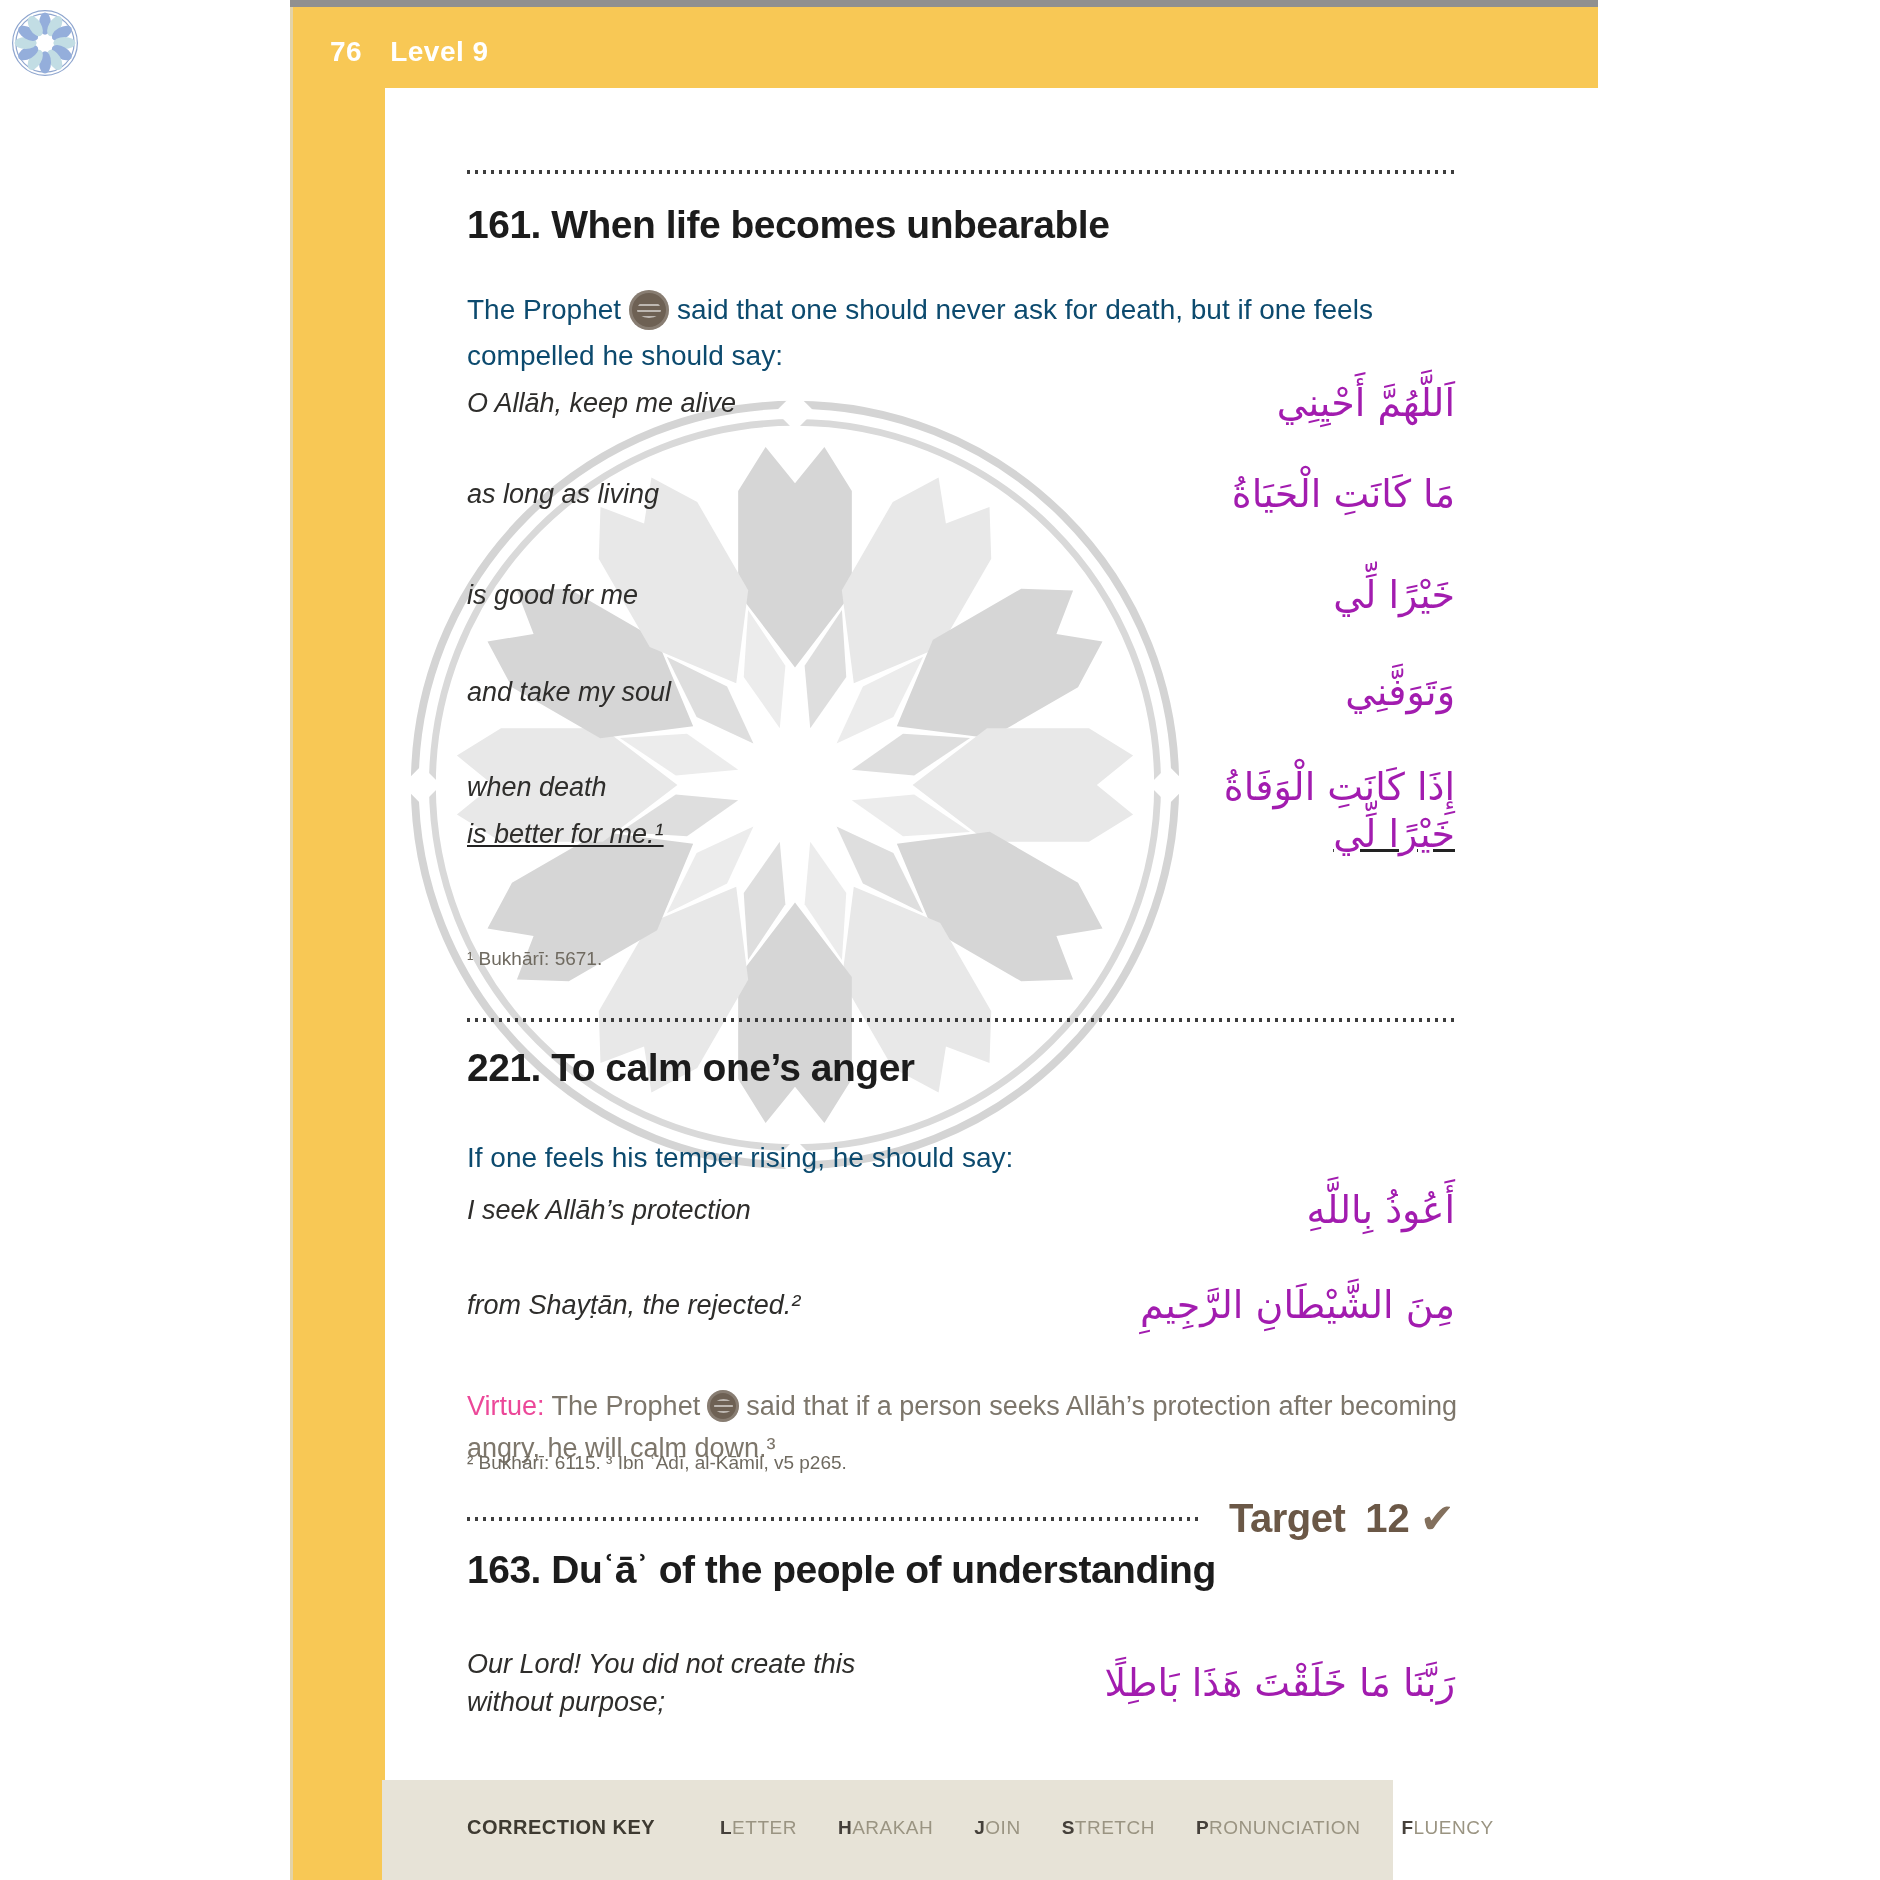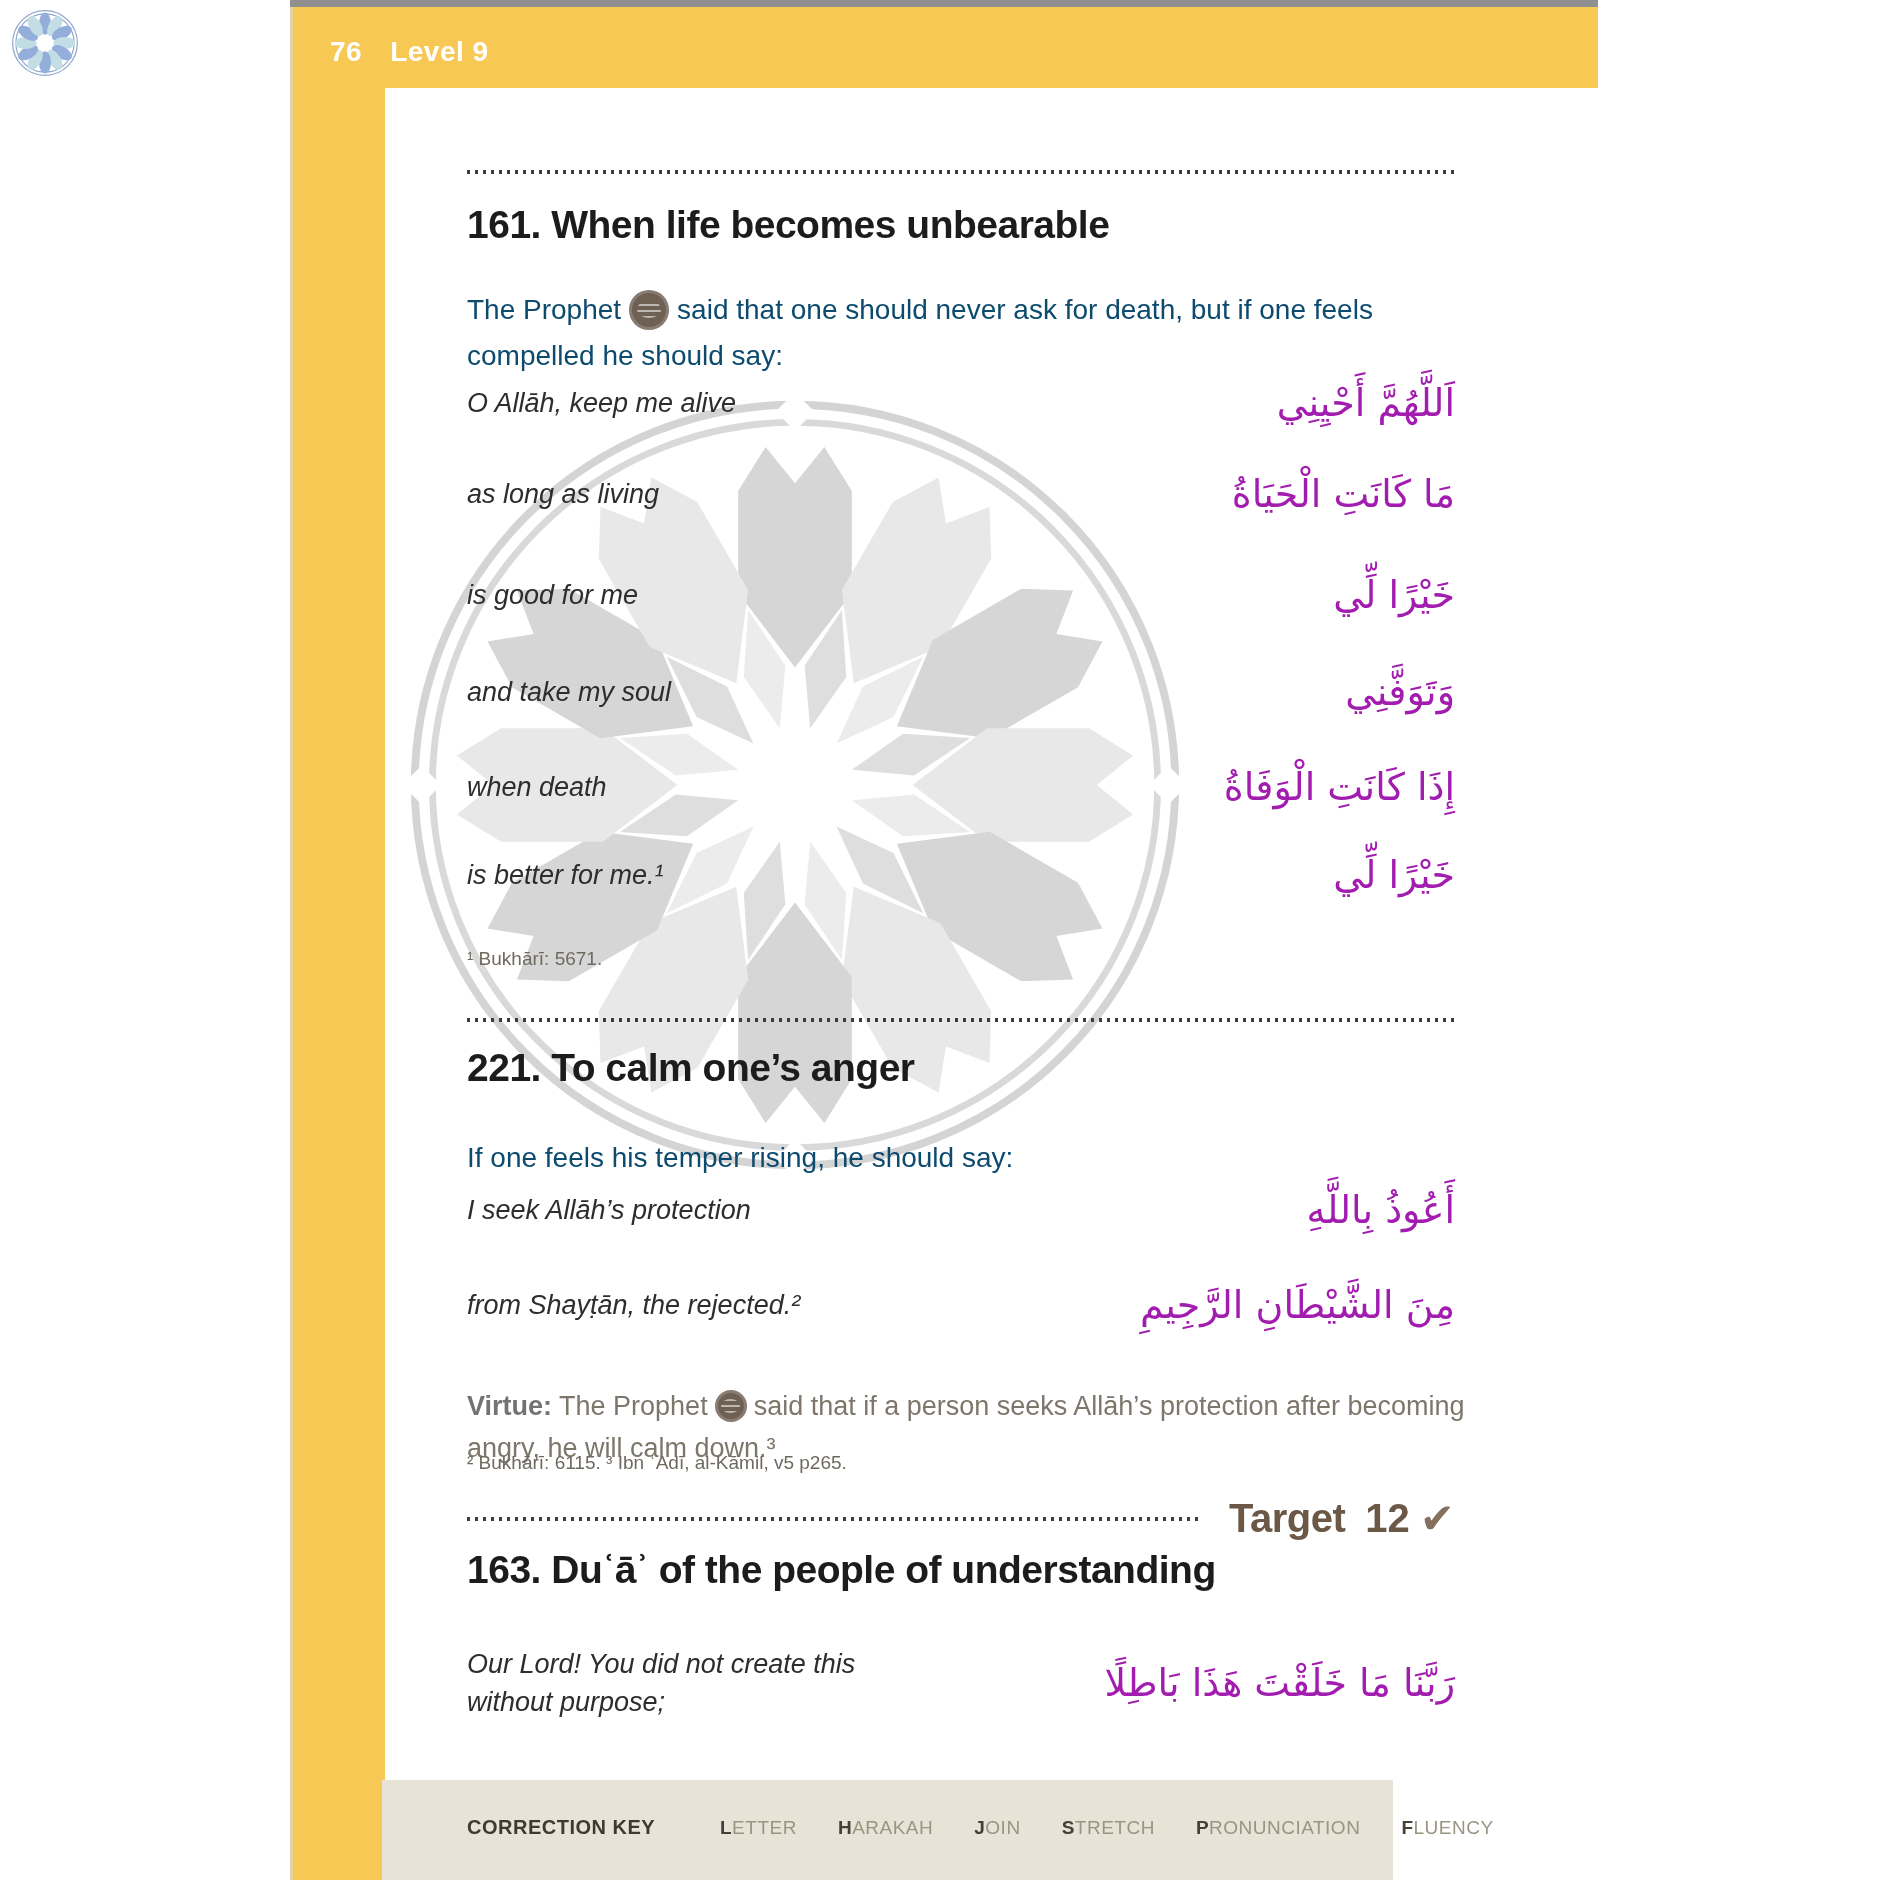--- a/index.html
+++ b/index.html
@@ -41,30 +41,30 @@
         vertical-align:middle;margin:0 8px 4px 8px;position:relative;
         box-shadow:inset 0 0 0 3px rgba(255,255,255,.18);}
   .seal::after{content:"";position:absolute;left:20%;top:28%;width:60%;height:44%;border-radius:50%;
         background:repeating-linear-gradient(0deg,rgba(255,255,255,.55) 0 2px,transparent 2px 6px);}
   .seal.small{width:32px;height:32px;margin:0 7px 3px 7px;}
 
   .dua-row{position:absolute;left:467px;width:988px;display:flex;justify-content:space-between;align-items:center;height:80px;}
   .dua-row .en{font-style:italic;font-size:27px;color:#2e2d2b;}
   .dua-row .ar{font-size:38px;color:#a21caf;direction:rtl;font-family:"DejaVu Sans", sans-serif;}
   .r161-0{top:363px;} .r161-1{top:454px;} .r161-2{top:555px;}
-  .r161-3{top:652px;} .r161-4{top:747px;} .r161-5{top:835px;}
+  .r161-3{top:652px;} .r161-4{top:747px;} .r161-5{top:794px;text-decoration:underline;}
   .r162-0{top:1170px;} .r162-1{top:1265px;}
   .r163-0{top:1628px;height:110px;}
   .r163-0 .en{width:480px;line-height:38px;}
 
   .footnote{position:absolute;left:467px;font-size:19px;color:#6f6a60;}
   .fn-161{top:948px;} .fn-162{top:1452px;}
 
   .virtue{position:absolute;left:467px;top:1358px;width:1015px;font-size:27px;line-height:42px;color:#7d766b;}
-  .virtue .vlabel{font-weight:bold;color:#737373;}
+  .virtue .vlabel{font-weight:normal;color:#ec4899;}
 
   .target-row{position:absolute;left:467px;top:1494px;width:988px;display:flex;align-items:center;}
   .target-row .tdots{flex:1;height:4px;margin-right:28px;
           background:repeating-linear-gradient(90deg,#3d3d3d 0 3px,transparent 3px 8px);}
   .target-row .tlabel{font-size:40px;font-weight:bold;color:#6b5847;letter-spacing:-.5px;}
   .target-row .tnum{font-size:40px;font-weight:bold;color:#6b5847;margin-left:20px;}
   .target-row .tcheck{font-size:42px;color:#83705d;margin-left:10px;text-shadow:1px 1px 0 #fff,-1px -1px 0 #fff;}
 
   .footer-bar{position:absolute;left:382px;top:1780px;width:1011px;height:100px;background:#e7e3d7;}
   .footer-key{position:absolute;left:85px;top:36px;font-size:20px;font-weight:bold;color:#3e3a31;letter-spacing:.5px;}

